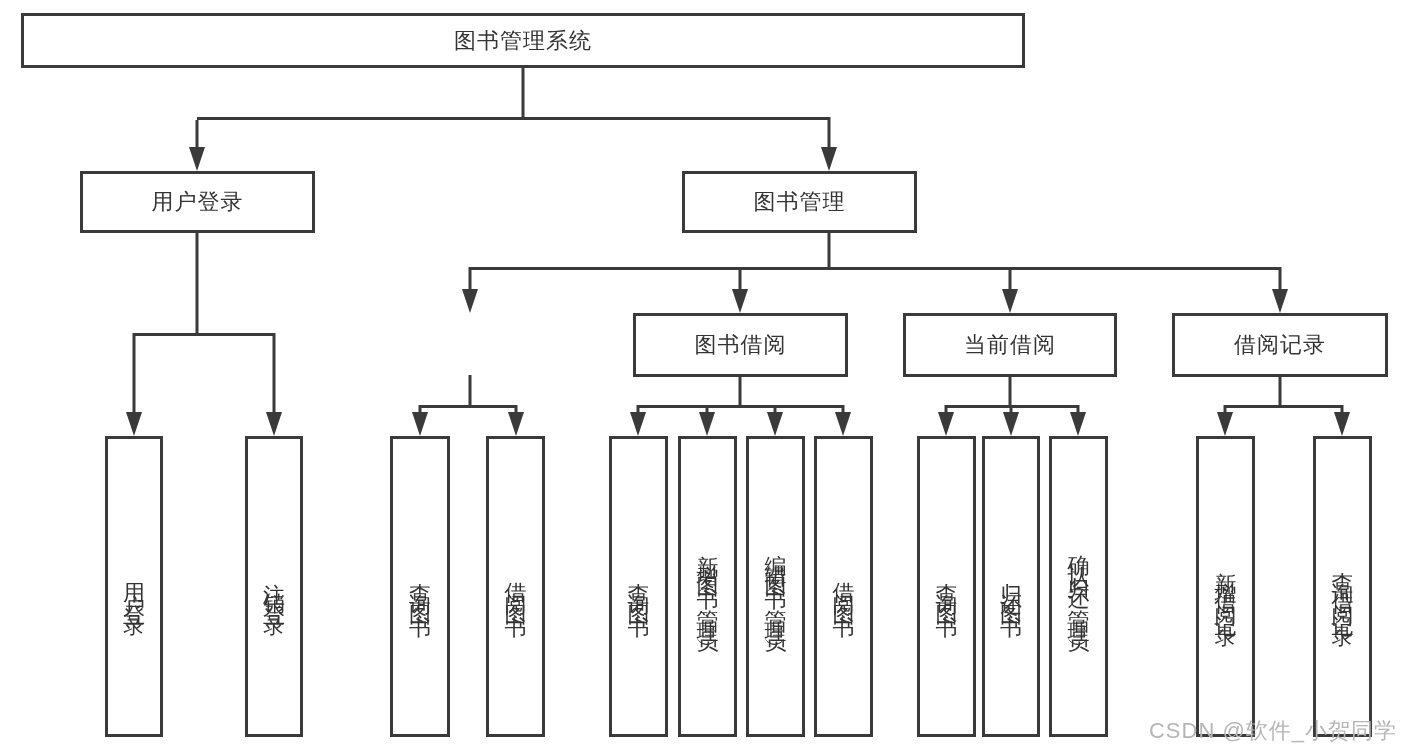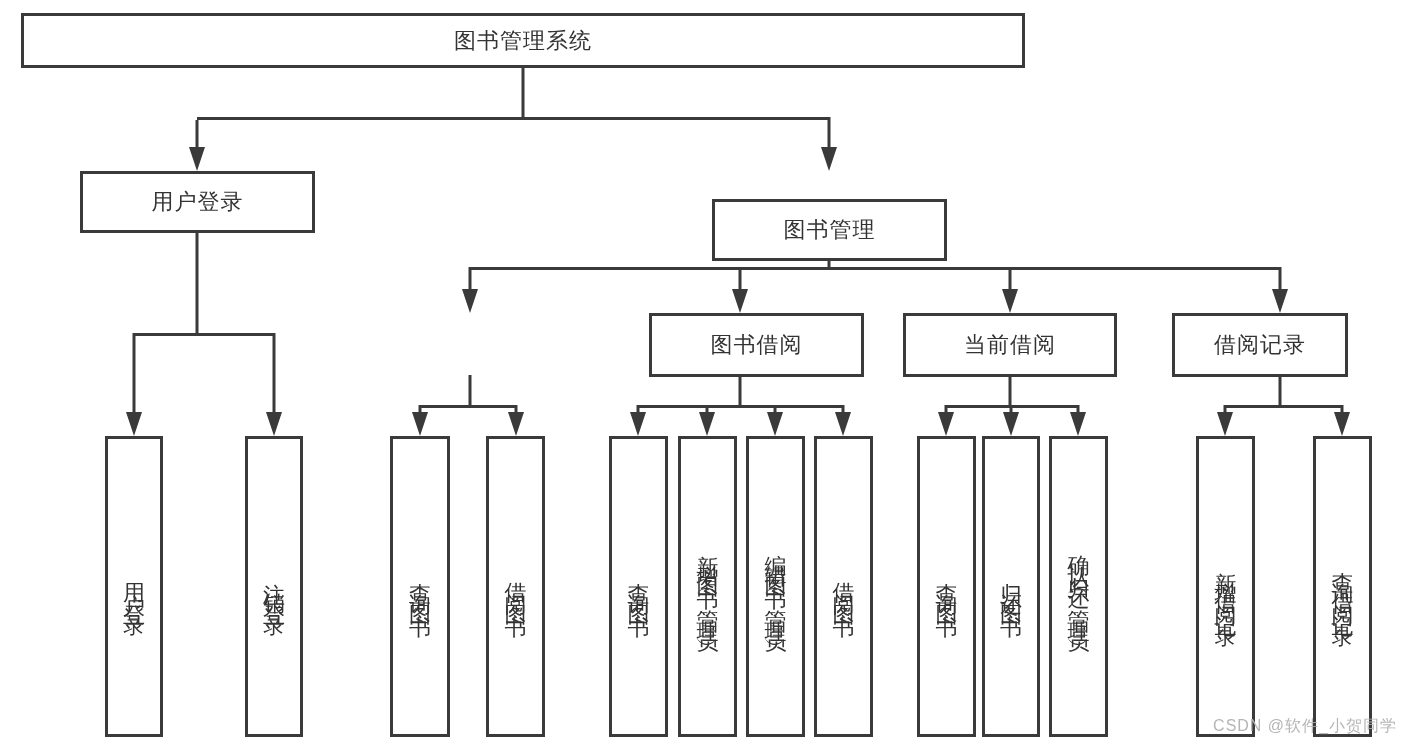--- a/index.html
+++ b/index.html
@@ -45,21 +45,21 @@
     text-orientation: mixed;
     font-size: 22px;
     letter-spacing: 11px;
     line-height: 1;
     color: #333333;
   }
   .watermark {
     position: absolute;
     top: 716px;
     right: 8px;
-    font-size: 16px;
+    font-size: 22px;
     color: #b5b5b5;
     letter-spacing: 1px;
     white-space: nowrap;
   }
 </style>
 </head>
 <body>
 
 <div class="canvas">
 
@@ -106,31 +106,31 @@
     </g>
   </svg>
 
   <div class="node node-h root-node">
     <span>图书管理系统</span>
   </div>
 
   <div class="node node-h l2-node" style="left:80px; width:235px;">
     <span>用户登录</span>
   </div>
-  <div class="node node-h l2-node" style="left:712px; width:235px;margin-top:28px;">
+  <div class="node node-h l2-node" style="left:682px; width:235px;">
     <span>图书管理</span>
   </div>
 
-  <div class="node node-h l3-node" style="left:633px; width:215px;margin-left:16px;">
+  <div class="node node-h l3-node" style="left:633px; width:215px;">
     <span>图书借阅</span>
   </div>
   <div class="node node-h l3-node" style="left:903px; width:214px;font-family:Liberation Mono, monospace;">
     <span>当前借阅</span>
   </div>
-  <div class="node node-h l3-node" style="left:1172px; width:176px;">
+  <div class="node node-h l3-node" style="left:1172px; width:216px;">
     <span>借阅记录</span>
   </div>
 
   <div class="node leaf-node" style="left:105px; width:58px;">
     <span class="vtext">用户登录</span>
   </div>
   <div class="node leaf-node" style="left:245px; width:58px;">
     <span class="vtext">注销登录</span>
   </div>
 

